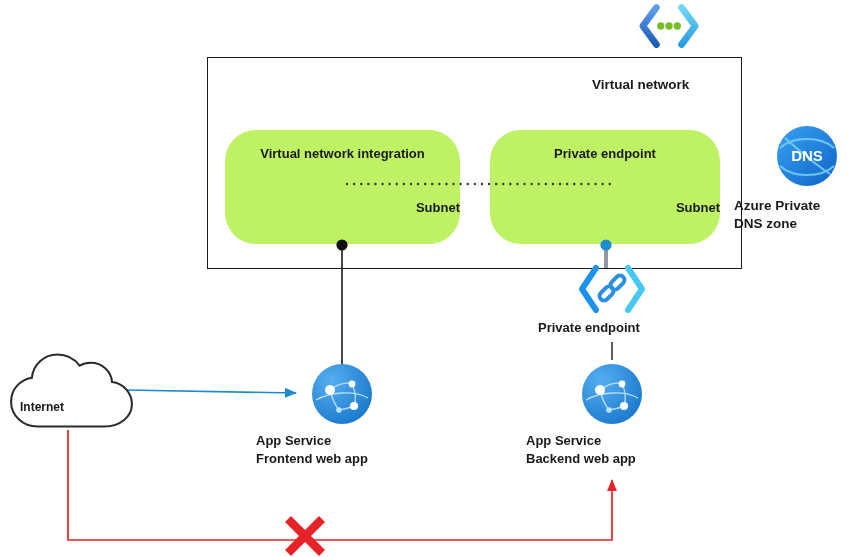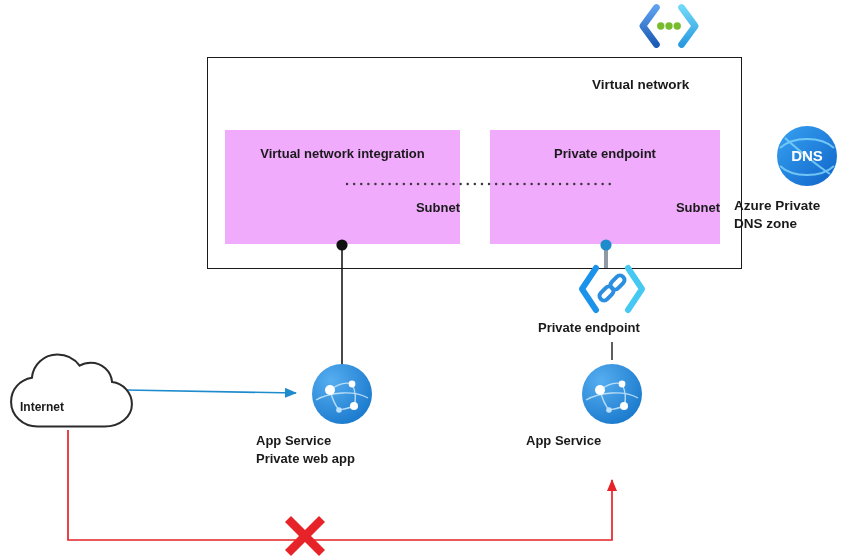--- a/index.html
+++ b/index.html
@@ -1,20 +1,20 @@
 <!DOCTYPE html>
 <html><head>
 <meta charset="utf-8">
 <style>
   html,body{margin:0;padding:0;background:#fff;}
   body{font-family:"Liberation Sans", sans-serif; color:#1a1a1a;}
   #canvas{position:relative;width:865px;height:557px;background:#fff;overflow:hidden;}
   .abs{position:absolute;}
   .vnet-box{left:207px;top:57px;width:533px;height:210px;border:1.4px solid #1a1a1a;background:#fff;z-index:1;}
-  .subnet{background:#f0abfc;z-index:2;}
+  .subnet{background:#bef264;z-index:2;border-radius:31px;}
   .subnet-left{left:225px;top:130px;width:235px;height:114px;}
   .subnet-right{left:490px;top:130px;width:230px;height:114px;}
   .subnet .title{position:absolute;top:16px;left:0;width:100%;text-align:center;font-size:13px;font-weight:700;}
   .subnet .subname{position:absolute;top:70px;left:0;width:100%;text-align:right;font-size:13px;font-weight:700;}
   .caption{font-size:13px;font-weight:700;text-align:left;line-height:18px;z-index:10;}
   .overlay{left:0;top:0;width:865px;height:557px;z-index:5;pointer-events:none;}
   .icon{z-index:10;}
   .lbl{z-index:10;}
 </style>
 </head>
@@ -131,21 +131,21 @@
     </g>
     <g fill="#ffffff">
       <circle cx="20" cy="28" r="5"></circle>
       <circle cx="42" cy="22" r="3.4"></circle>
       <circle cx="44" cy="44" r="4"></circle>
       <circle cx="29" cy="48" r="2.8" fill="#bfe3ff"></circle>
     </g>
   </svg>
   <div class="abs caption lbl" style="left:256px;top:432px;width:172px;">
     <div>App Service</div>
-    <div>Private web app</div>
+    <div>Frontend web app</div>
   </div>
 
   <svg class="abs icon" style="left:580px;top:362px;" width="64" height="64" viewBox="0 0 64 64">
     <defs>
       <radialGradient id="asg2" cx="0.32" cy="0.28" r="0.95">
         <stop offset="0" stop-color="#56aef0"></stop>
           <stop offset="1" stop-color="#0f6fc6"></stop>
       </radialGradient>
     </defs>
     <circle cx="32" cy="32" r="30" fill="url(#asg2)"></circle>
@@ -158,20 +158,21 @@
     </g>
     <g fill="#ffffff">
       <circle cx="20" cy="28" r="5"></circle>
       <circle cx="42" cy="22" r="3.4"></circle>
       <circle cx="44" cy="44" r="4"></circle>
       <circle cx="29" cy="48" r="2.8" fill="#bfe3ff"></circle>
     </g>
   </svg>
   <div class="abs caption lbl" style="left:526px;top:432px;width:172px;">
     <div>App Service</div>
+    <div>Backend web app</div>
   </div>
 
   <svg class="abs icon" style="left:6px;top:349px;" width="132" height="84" viewBox="0 0 130 82">
     <path d="M 97 76 H 31 C 16.5 76 5 65 5 51.5 C 5 39.5 13.5 30 25.5 28 C 26.5 15 37.5 5 50.5 5 C 59.5 5 67.5 9.2 72.5 16 C 75.5 14.2 79.5 13.2 83.5 13.2 C 94.5 13.2 103.5 21.5 104.5 32.2 C 115.5 33.5 124 42.8 124 54 C 124 66.2 112.5 76 97 76 Z" fill="#ffffff" stroke="#2b2b2b" stroke-width="2"></path>
   </svg>
   <div class="abs caption lbl" style="left:20px;top:398px;width:104px;font-size:12px;">Internet</div>
 
 </div>
 
 </body></html>

